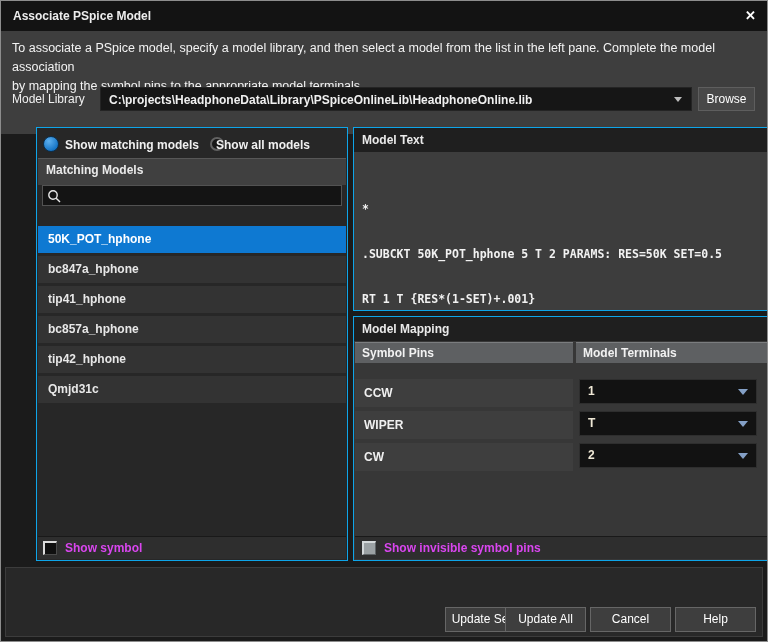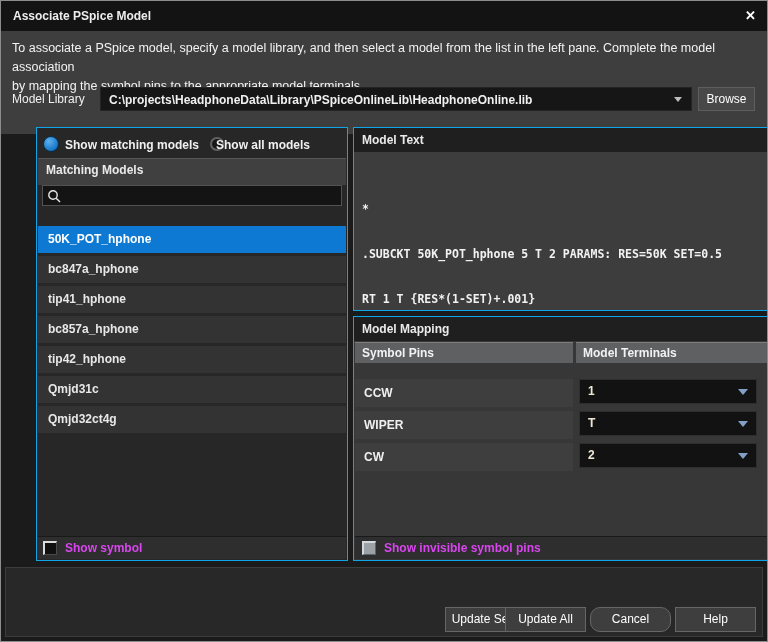--- a/index.html
+++ b/index.html
@@ -62,21 +62,21 @@
   .ch1{left:1px; width:218px;} .ch2{left:222px; width:212px;}
   .map-label{position:absolute; left:1px; width:218px; height:28px; background:#3e3e3e;}
   .map-label span{position:absolute; left:9px; line-height:28px; font-size:12px; font-weight:600; color:#f0f0f0;}
   .dd{position:absolute; left:225px; width:178px; height:25px; background:#121212; border:1px solid #2e2e2e; box-sizing:border-box;}
   .dd .val{position:absolute; left:8px; line-height:23px; font-size:12px; font-weight:600; color:#efe8d6;}
   .dd .tri{position:absolute; right:8px; top:9px; width:0; height:0; border-left:5px solid transparent; border-right:5px solid transparent; border-top:6px solid #84a0c6;}
   .r0{top:62px;} .r1{top:94px;} .r2{top:126px;}
   
   .footer{position:absolute; left:4px; top:566px; width:758px; height:70px; background:#282828; border:1px solid #3c3c3c; box-sizing:border-box;}
   .btn{position:absolute; top:39px; height:25px; background:#3e3e3e; border:1px solid #666666; box-sizing:border-box; font-size:12px; color:#ffffff; text-align:center; line-height:22px;}
-  .b1{left:392px; width:102px;margin-left:47px;} .b2{left:499px; width:81px;} .b3{left:584px; width:81px;border-radius:10px;} .b4{left:669px; width:81px;}
+  .b1{left:392px; width:102px;margin-left:47px;} .b2{left:499px; width:81px;} .b3{left:584px; width:81px;} .b4{left:669px; width:81px;}
 </style>
 </head>
 <body>
 
 <div class="dialog">
 
   <div class="titlebar">
     <div class="title">Associate PSpice Model</div>
     <div class="close">✕</div>
   </div>
@@ -125,23 +125,20 @@
       </div>
     <div class="mrow" style="top:188px">
         <span>bc857a_hphone</span>
       </div>
     <div class="mrow" style="top:218px">
         <span>tip42_hphone</span>
       </div>
     <div class="mrow" style="top:248px">
         <span>Qmjd31c</span>
       </div>
-    <div class="mrow" style="top:278px">
-        <span>Qmjd32ct4g</span>
-      </div>
 
     <div class="strip">
       <div class="cb-dark" style="left:5px"></div>
       <div class="lbl" style="left:27px">Show symbol</div>
     </div>
   </div>
 
   <div class="pane pane-mtext">
     <div class="pane-header">
       <span>Model Text</span>

